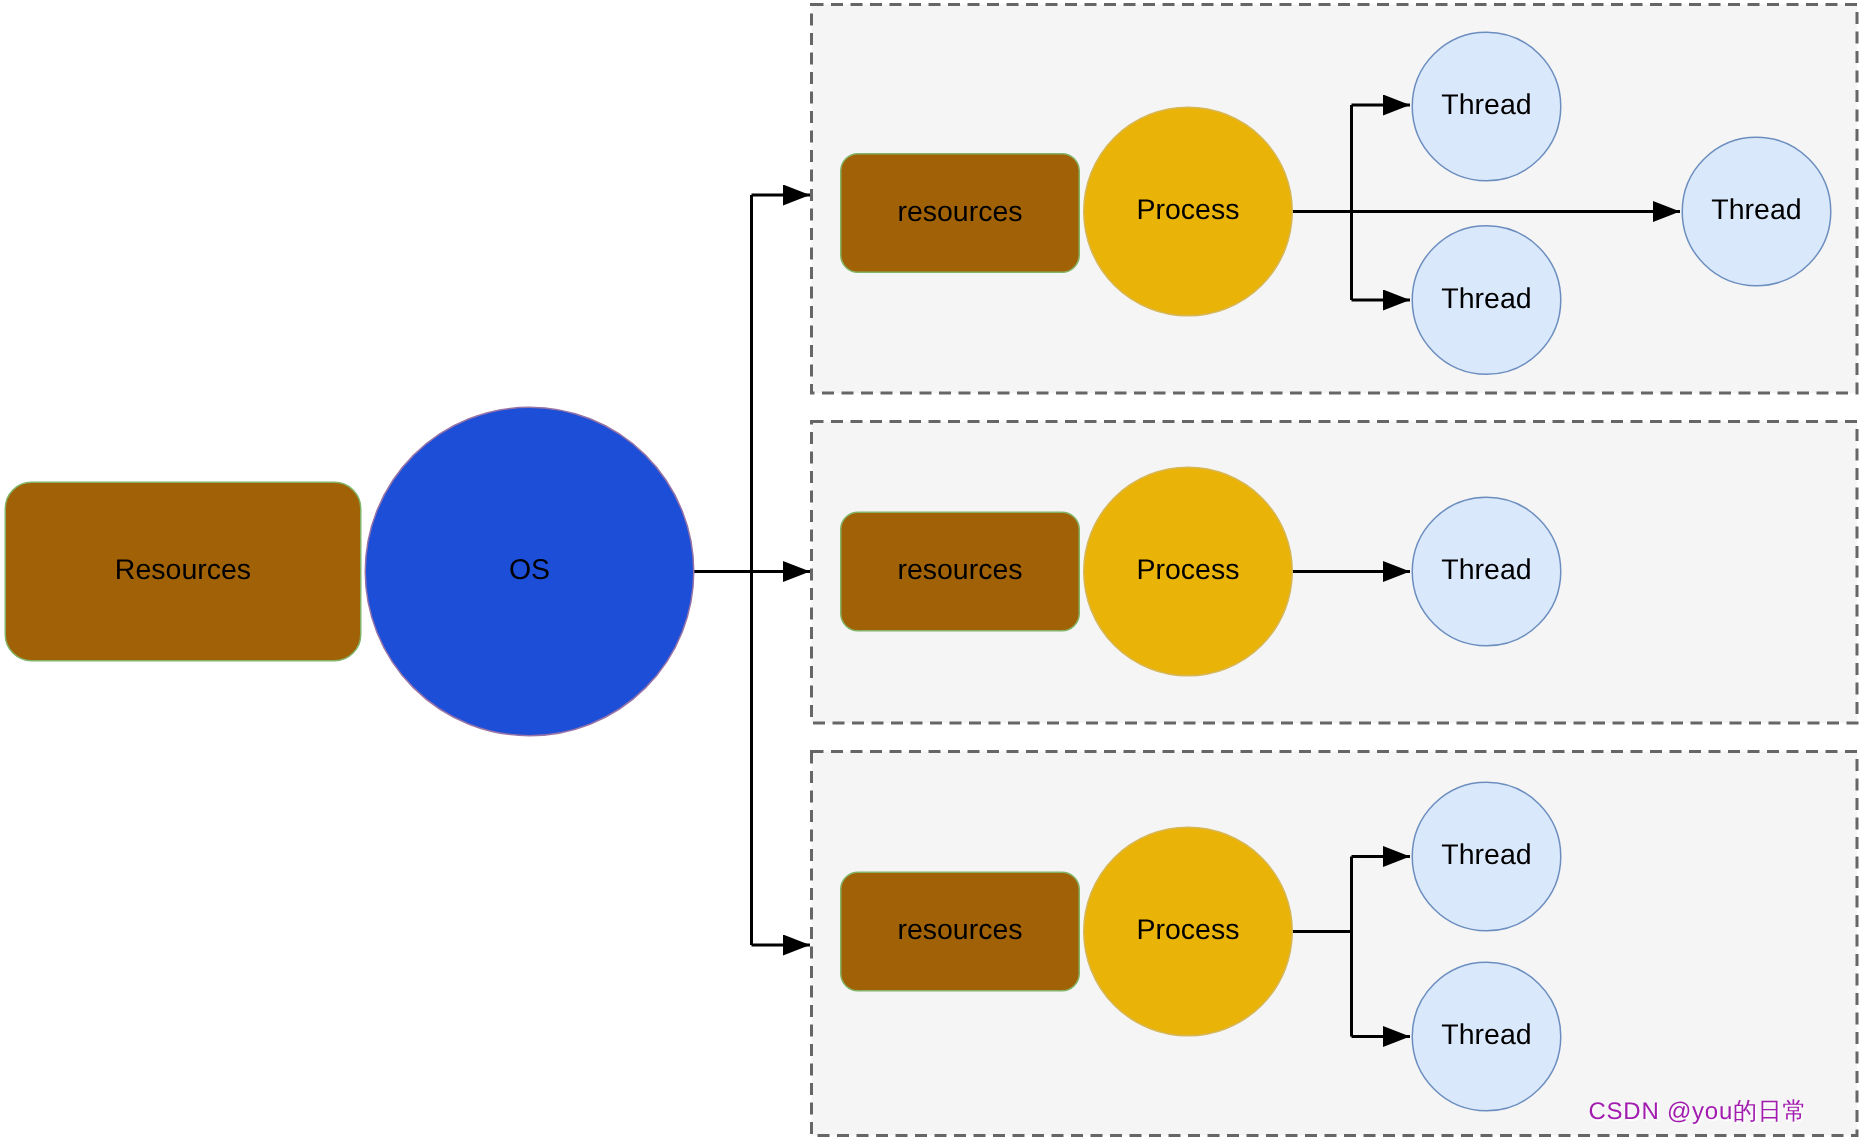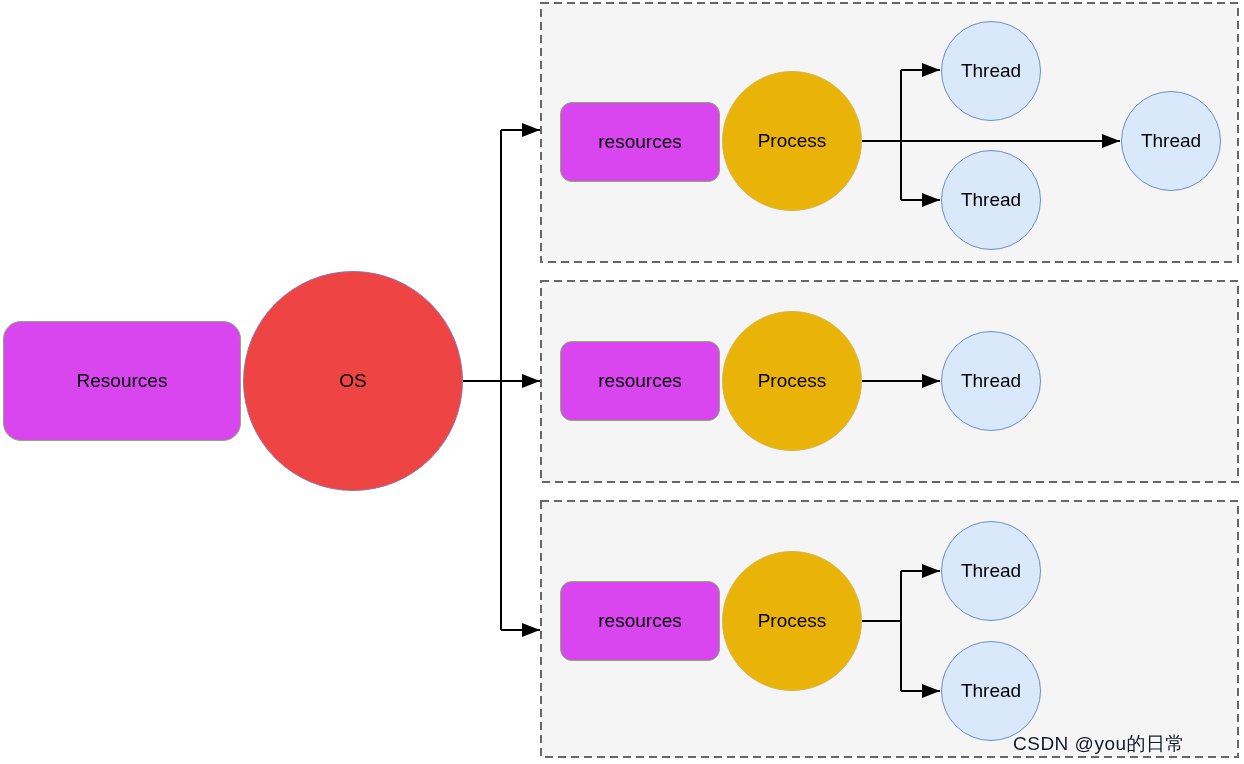--- a/index.html
+++ b/index.html
@@ -5,33 +5,33 @@
   html,body { margin:0; padding:0; background:#ffffff; }
   #canvas {
     position:relative; width:1244px; height:764px; background:#ffffff;
     font-family:"Liberation Sans", sans-serif; color:#000000; overflow:hidden;
   }
   #connector-layer { position:absolute; left:0; top:0; z-index:1; }
   .node {
     position:absolute; display:flex; align-items:center; justify-content:center;
     box-sizing:border-box; z-index:2; font-size:19px; text-align:left;
   }
-  .rect-node { background:#d946ef; border:1.5px solid #82b366; }
+  .rect-node { background:#a16207; border:1.5px solid #82b366; }
   .big-rect { left:3px; top:321px; width:238px; height:120px; border-radius:18px; }
   .small-rect { width:160px; height:80px; border-radius:12px; }
   .circle { border-radius:50%; }
   .os-circle { left:243px; top:271px; width:220px; height:220px;
-    background:#ef4444; border:1.5px solid #9673a6; }
+    background:#1d4ed8; border:1.5px solid #9673a6; }
   .process-circle { width:140px; height:140px;
     background:#eab308; border:1.5px solid #d6b656; }
   .thread-circle { width:100px; height:100px;
     background:#dae8fc; border:1.5px solid #6c8ebf; }
   #watermark {
-    position:absolute; left:1013px; top:731px; z-index:3;
-    font-size:19px; color:#0f172a; letter-spacing:0.5px; white-space:nowrap;
+    position:absolute; left:1059px; top:731px; z-index:3;
+    font-size:16px; color:#a21caf; letter-spacing:0.5px; white-space:nowrap;
     text-shadow:1px 1px 0 rgba(255,255,255,0.9);
   }
 </style>
 </head>
 <body>
 
 <div id="canvas">
 
   <svg id="connector-layer" width="1244" height="764" viewBox="0 0 1244 764">
     <defs>

